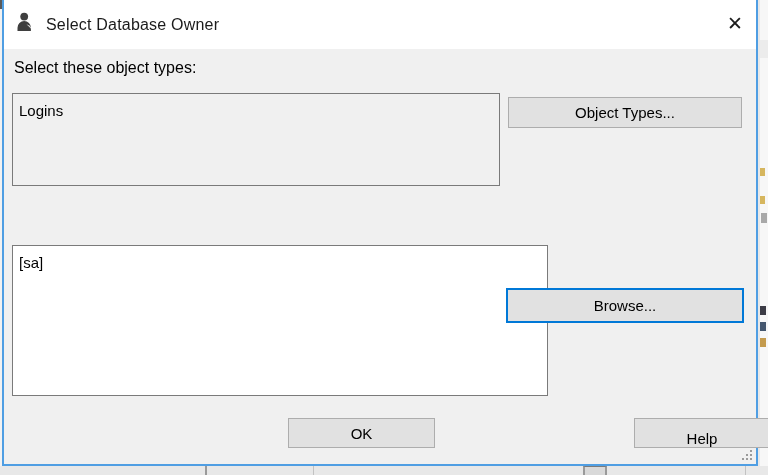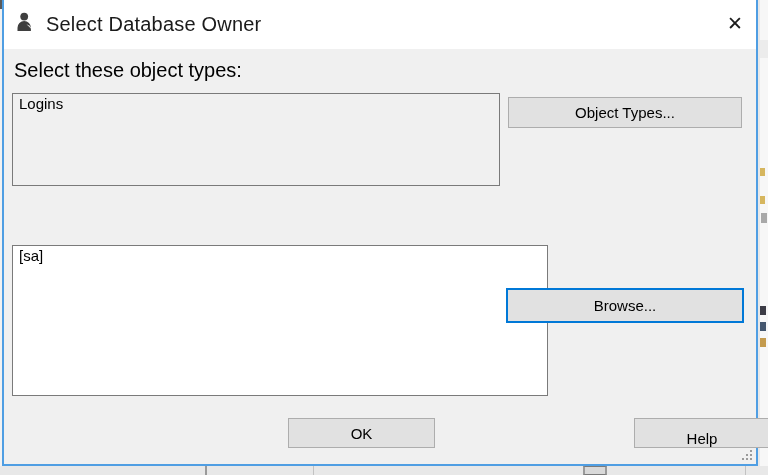--- a/index.html
+++ b/index.html
@@ -36,37 +36,37 @@
     border-bottom:2px solid var(--accent-border,#4f9ee3);
     box-sizing:border-box;
   }
   .titlebar{
     position:absolute;left:0;top:0;width:752px;height:49px;background:var(--titlebar-bg,#ffffff);
     display:flex;align-items:center;
   }
   .title-icon{position:absolute;left:12px;top:11px;width:22px;height:22px;}
   .title-text{
     position:absolute;left:42px;top:0;height:49px;display:flex;align-items:center;
-    font-size:20px;color:#1b1b1b;letter-spacing:.2px;
+    font-size:16px;color:#1b1b1b;letter-spacing:.2px;
   }
   .close-btn{
     position:absolute;left:710px;top:2px;width:42px;height:42px;
     display:flex;align-items:center;justify-content:center;
     font-size:19px;font-weight:300;color:#1b1b1b;cursor:pointer;
     background:transparent;border:none;
   }
 
-  .label{position:absolute;font-size:20px;color:#000000;white-space:nowrap;}
+  .label{position:absolute;font-size:16px;color:#000000;white-space:nowrap;}
   .label-objtypes{left:10px;top:59px;}
   .label-objnames{left:10px;top:201px;}
   .link{color:var(--link,#0563c1);text-decoration:underline;cursor:pointer;}
 
   .box{
     position:absolute;border:1px solid #7a7a7a;box-sizing:border-box;
-    font-size:15px;color:#000;padding:1px 6px;
+    font-size:15px;color:#000;padding:8px 6px;
   }
   .box-objtypes{left:8px;top:93px;width:488px;height:93px;background:#f0f0f0;}
   .box-objnames{left:8px;top:245px;width:536px;height:151px;background:#ffffff;}
 
   .btn{
     position:absolute;box-sizing:border-box;
     background:var(--button-bg,#e1e1e1);border:1px solid var(--button-border,#adadad);
     font-family:"Liberation Sans", sans-serif;font-size:15px;color:#000;
     display:flex;align-items:center;justify-content:center;cursor:pointer;padding:0;
   }

